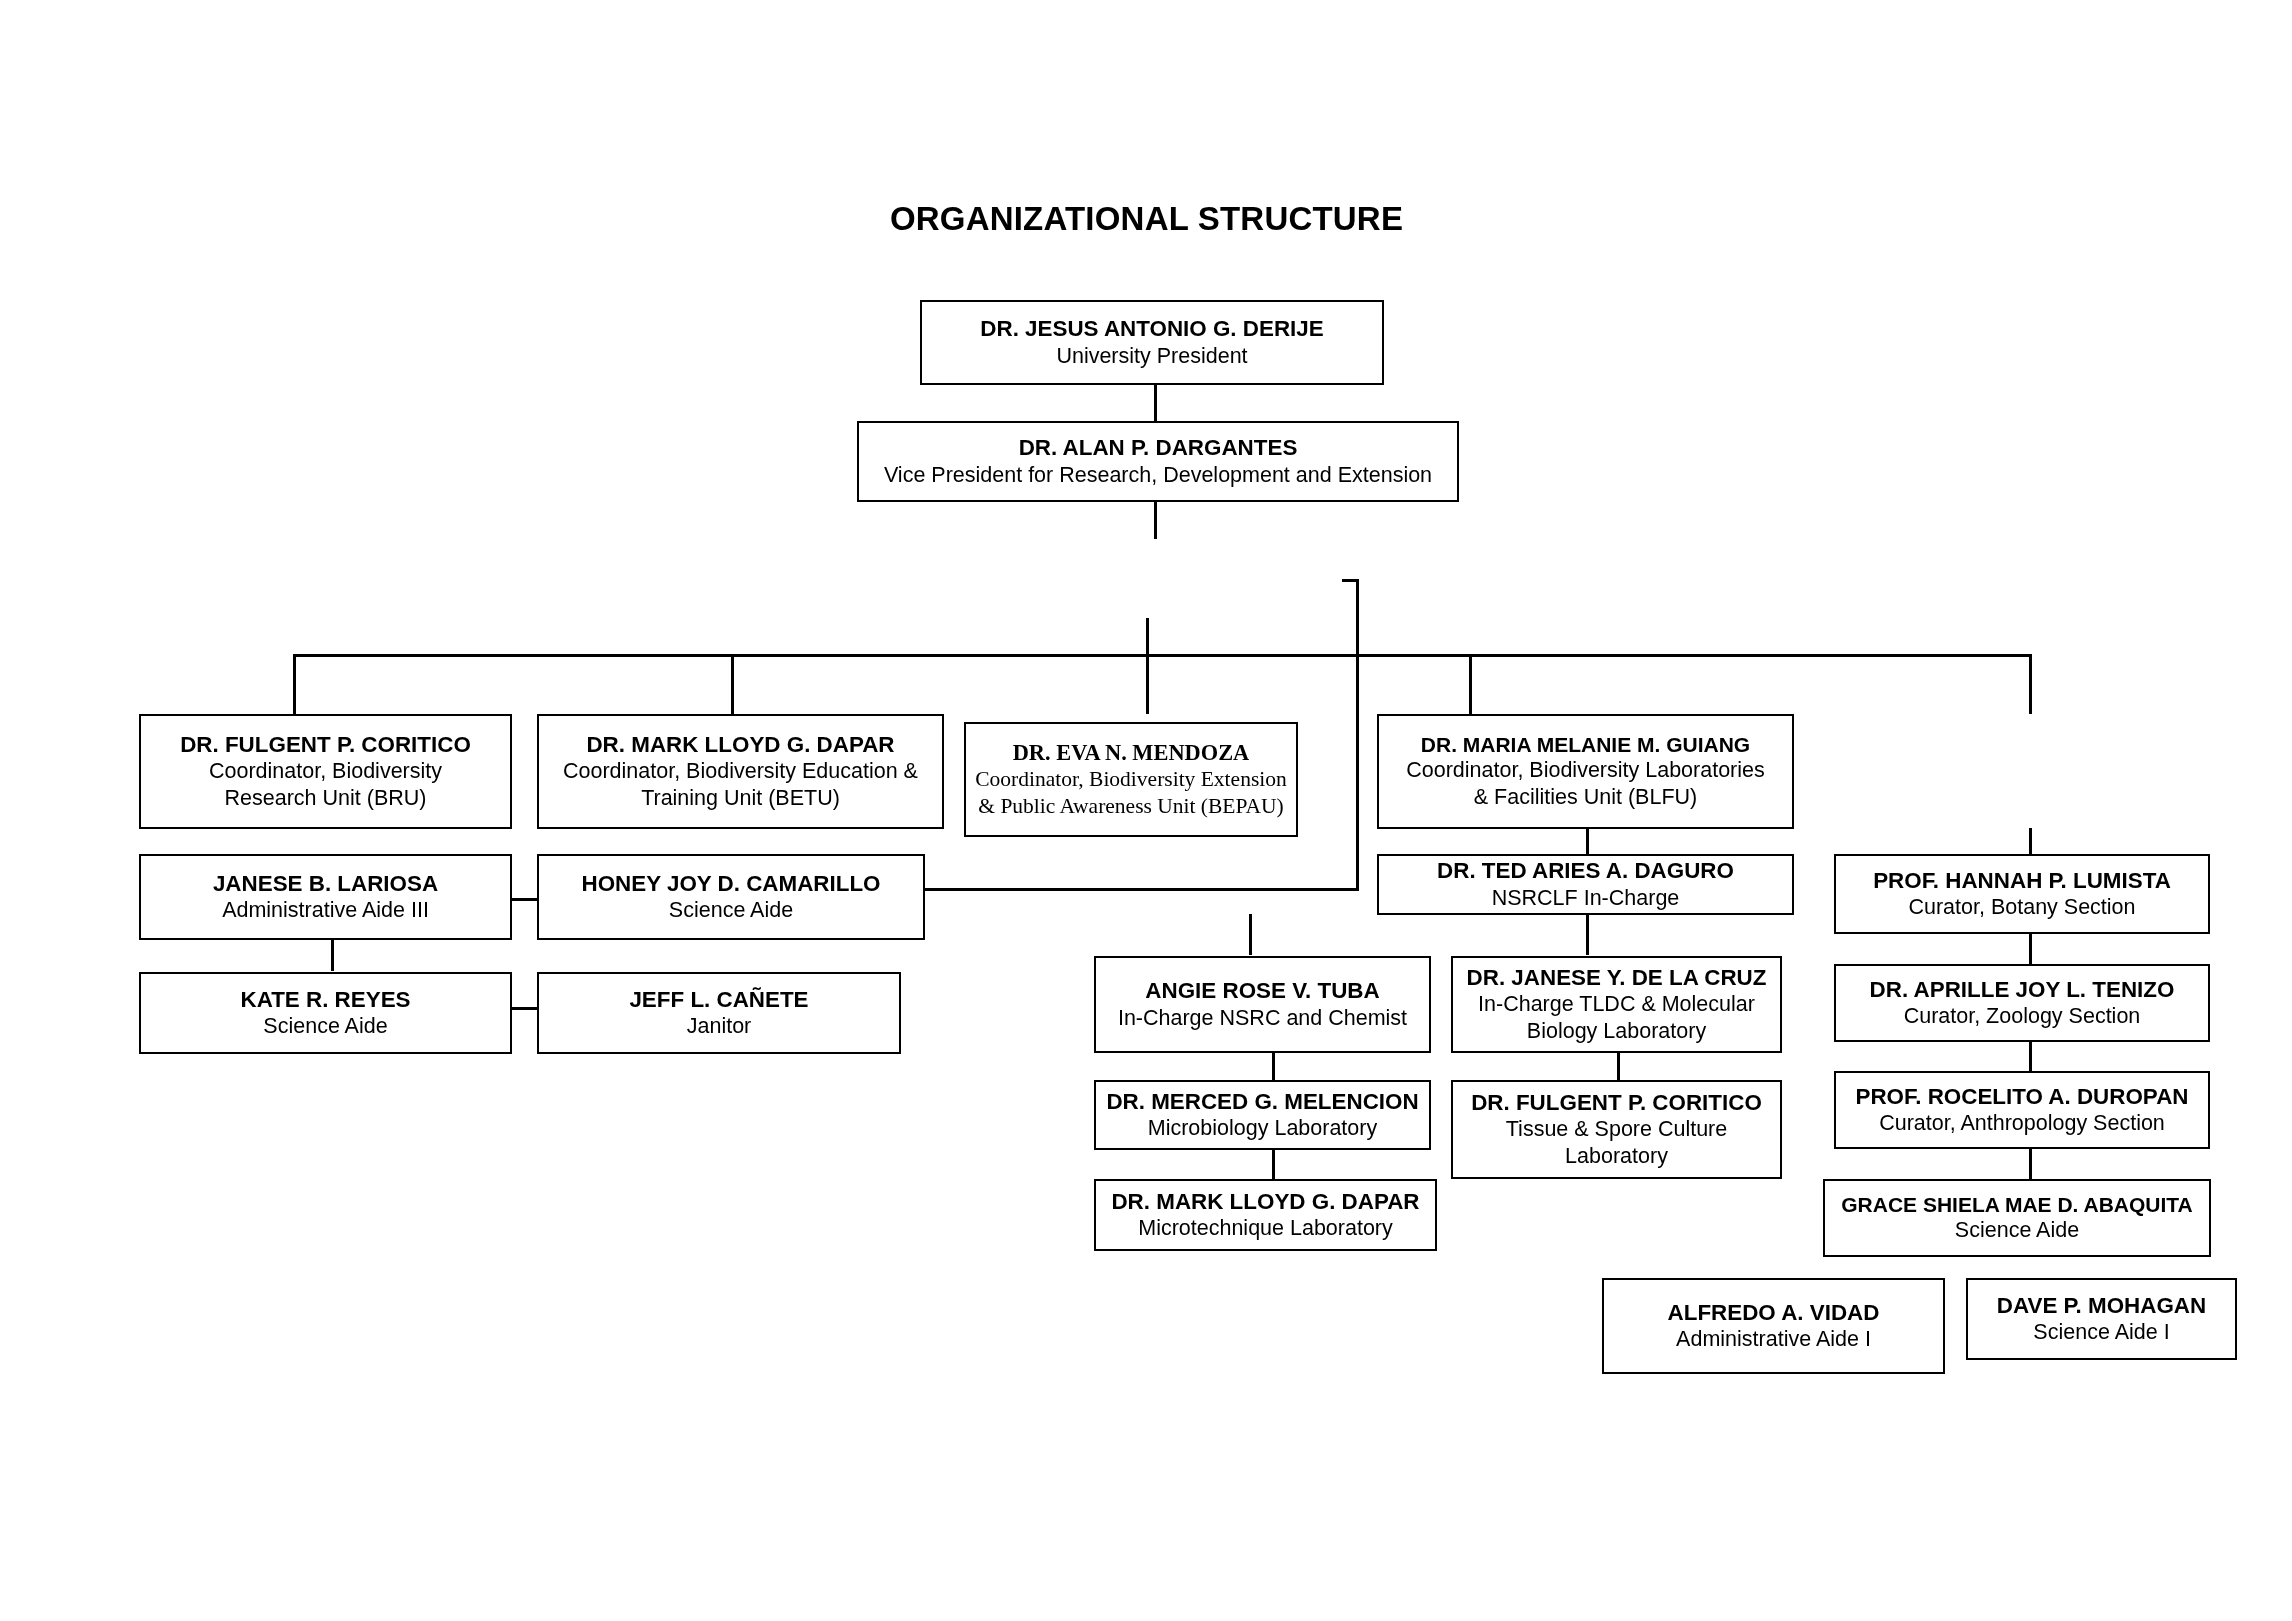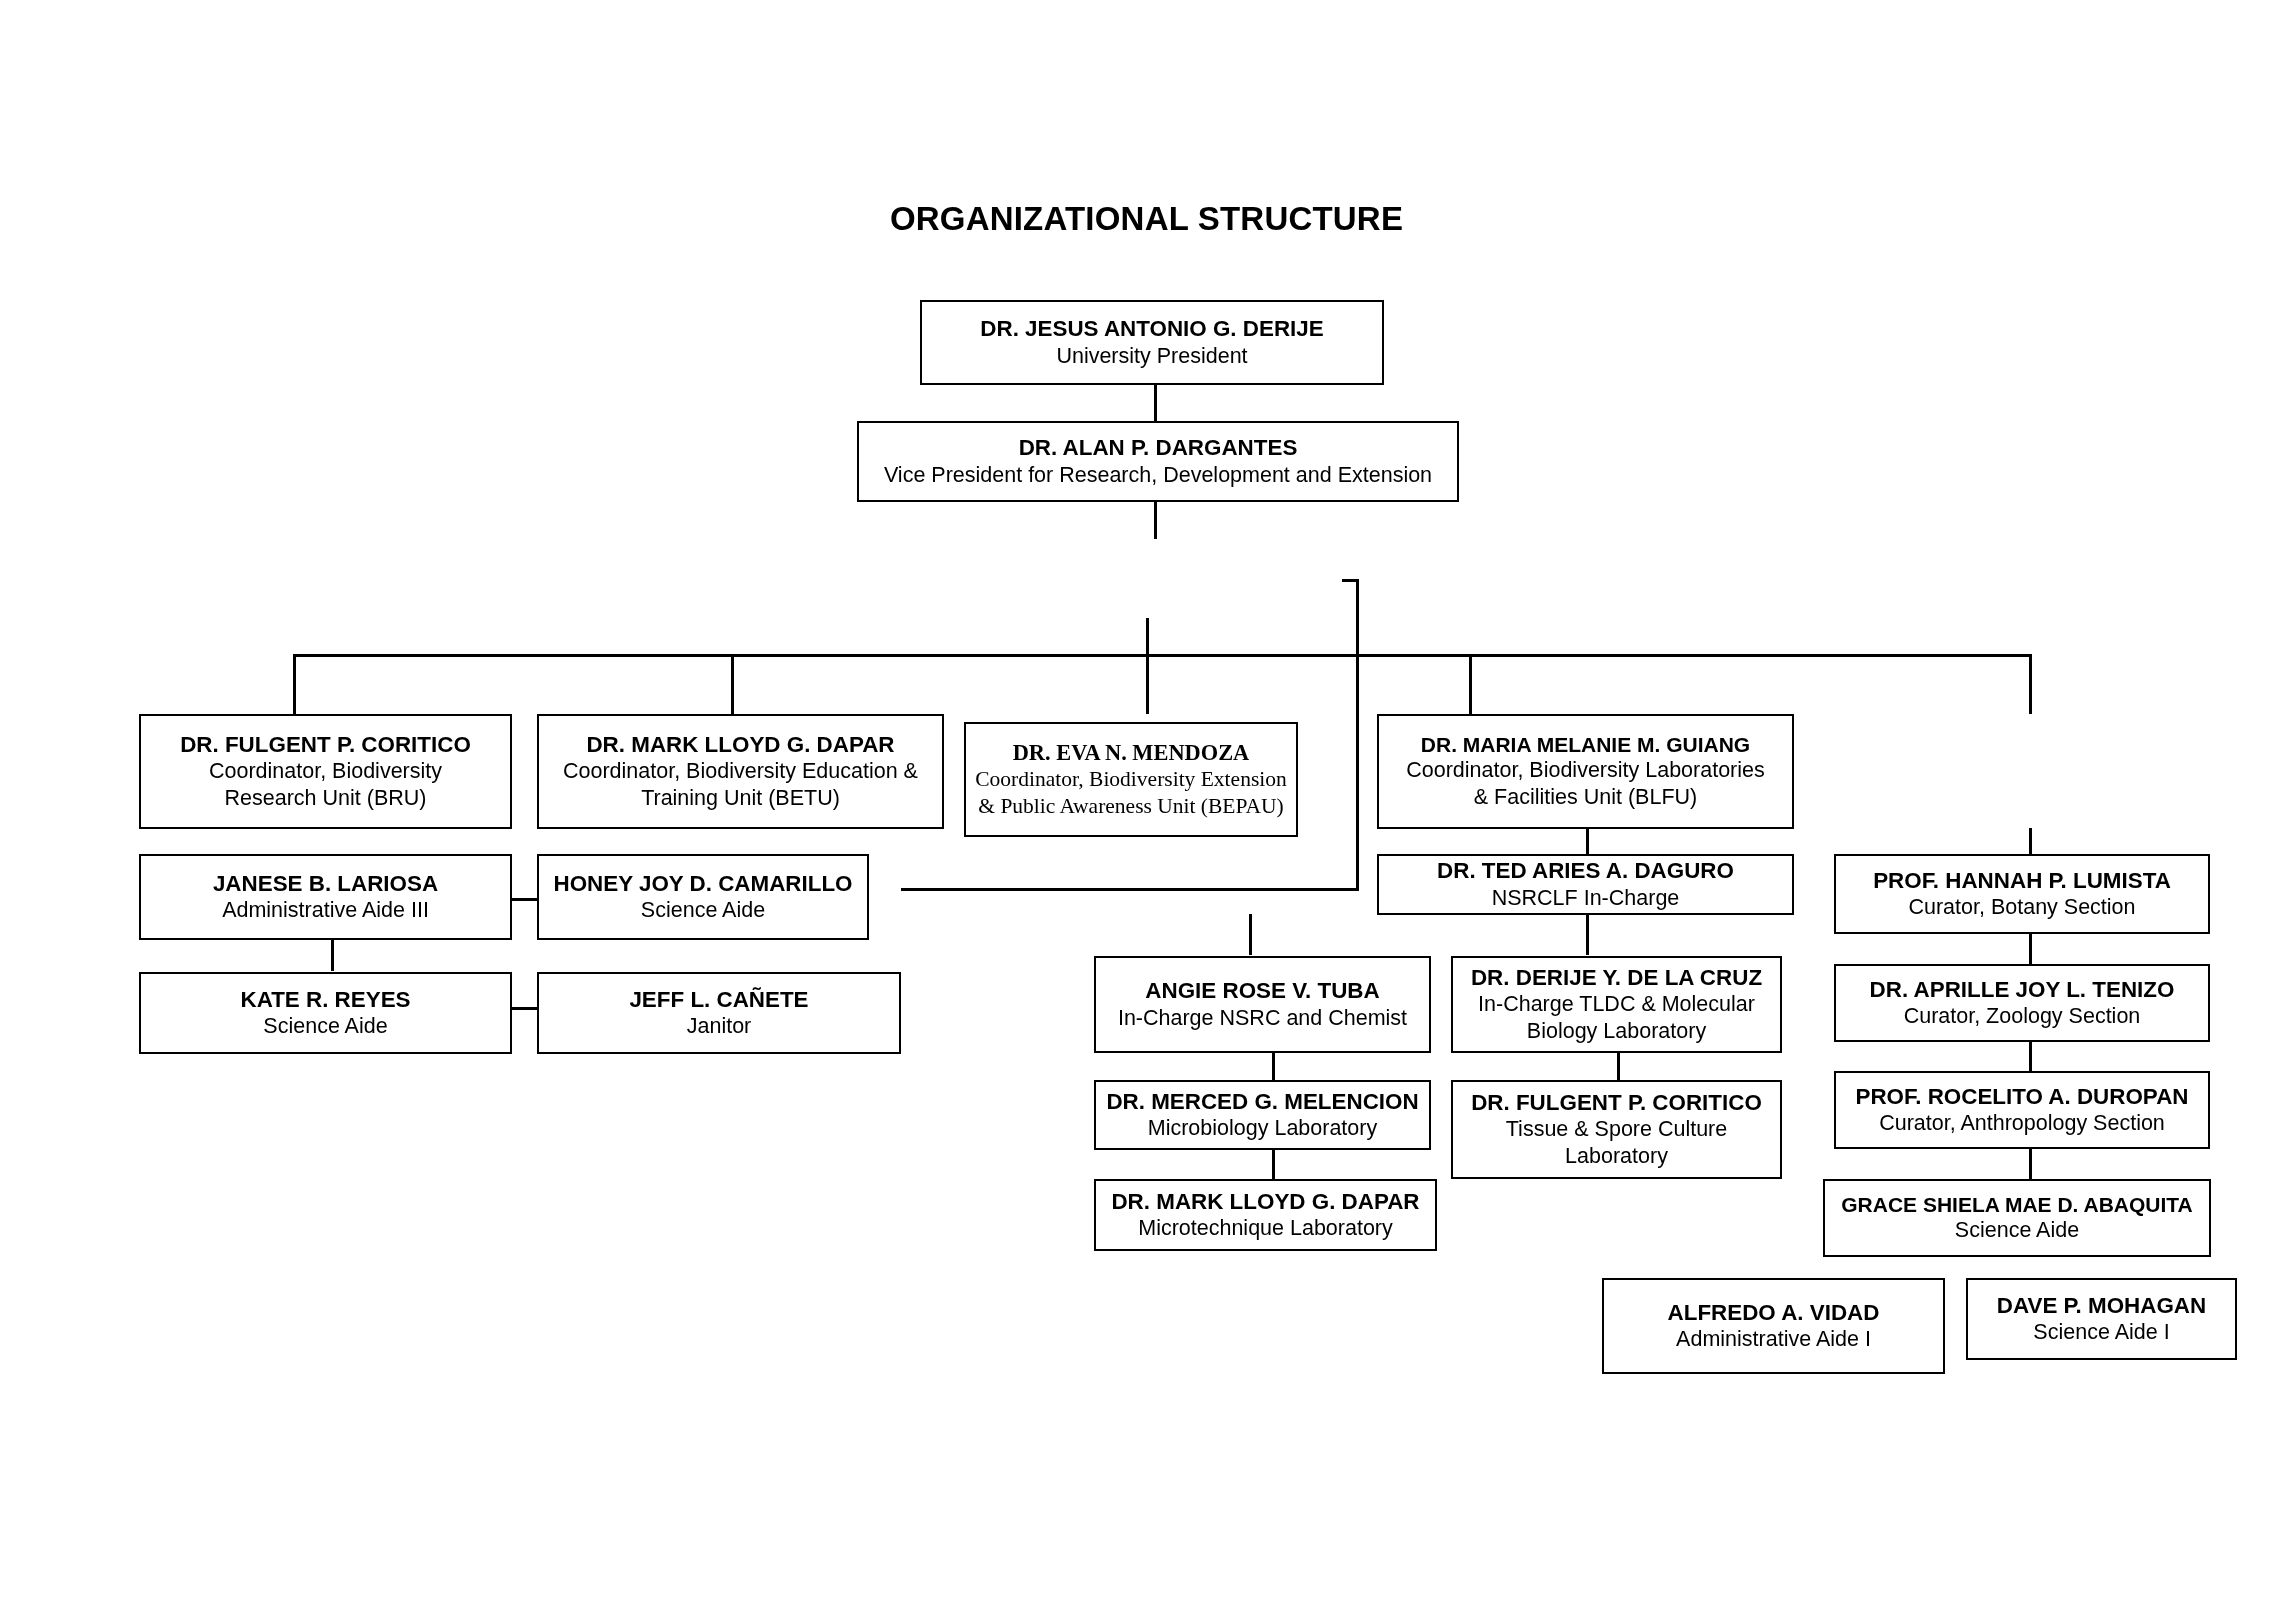--- a/index.html
+++ b/index.html
@@ -148,21 +148,21 @@
     <div class="ttl">Coordinator, Biodiversity Laboratories</div>
     <div class="ttl">&amp; Facilities Unit (BLFU)</div>
   </div>
 
 
   <div class="node" style="left:139px; top:854px; width:373px; height:86px;">
     <div class="nm">JANESE B. LARIOSA</div>
     <div class="ttl">Administrative Aide III</div>
   </div>
 
-  <div class="node" style="left:537px; top:854px; width:332px; height:86px;">
+  <div class="node" style="left:537px; top:854px; width:388px; height:86px;">
     <div class="nm">HONEY JOY D. CAMARILLO</div>
     <div class="ttl">Science Aide</div>
   </div>
 
   <div class="node" style="left:139px; top:972px; width:373px; height:82px;">
     <div class="nm">KATE R. REYES</div>
     <div class="ttl">Science Aide</div>
   </div>
 
   <div class="node" style="left:537px; top:972px; width:364px; height:82px;">
@@ -184,21 +184,21 @@
     <div class="nm">DR. MERCED G. MELENCION</div>
     <div class="ttl">Microbiology Laboratory</div>
   </div>
 
   <div class="node" style="left:1094px; top:1179px; width:343px; height:72px;">
     <div class="nm">DR. MARK LLOYD G. DAPAR</div>
     <div class="ttl">Microtechnique Laboratory</div>
   </div>
 
   <div class="node" style="left:1451px; top:956px; width:331px; height:97px;">
-    <div class="nm">DR. DERIJE Y. DE LA CRUZ</div>
+    <div class="nm">DR. JANESE Y. DE LA CRUZ</div>
     <div class="ttl">In-Charge TLDC &amp; Molecular</div>
     <div class="ttl">Biology Laboratory</div>
   </div>
 
   <div class="node" style="left:1451px; top:1080px; width:331px; height:99px;">
     <div class="nm">DR. FULGENT P. CORITICO</div>
     <div class="ttl">Tissue &amp; Spore Culture</div>
     <div class="ttl">Laboratory</div>
   </div>
 

